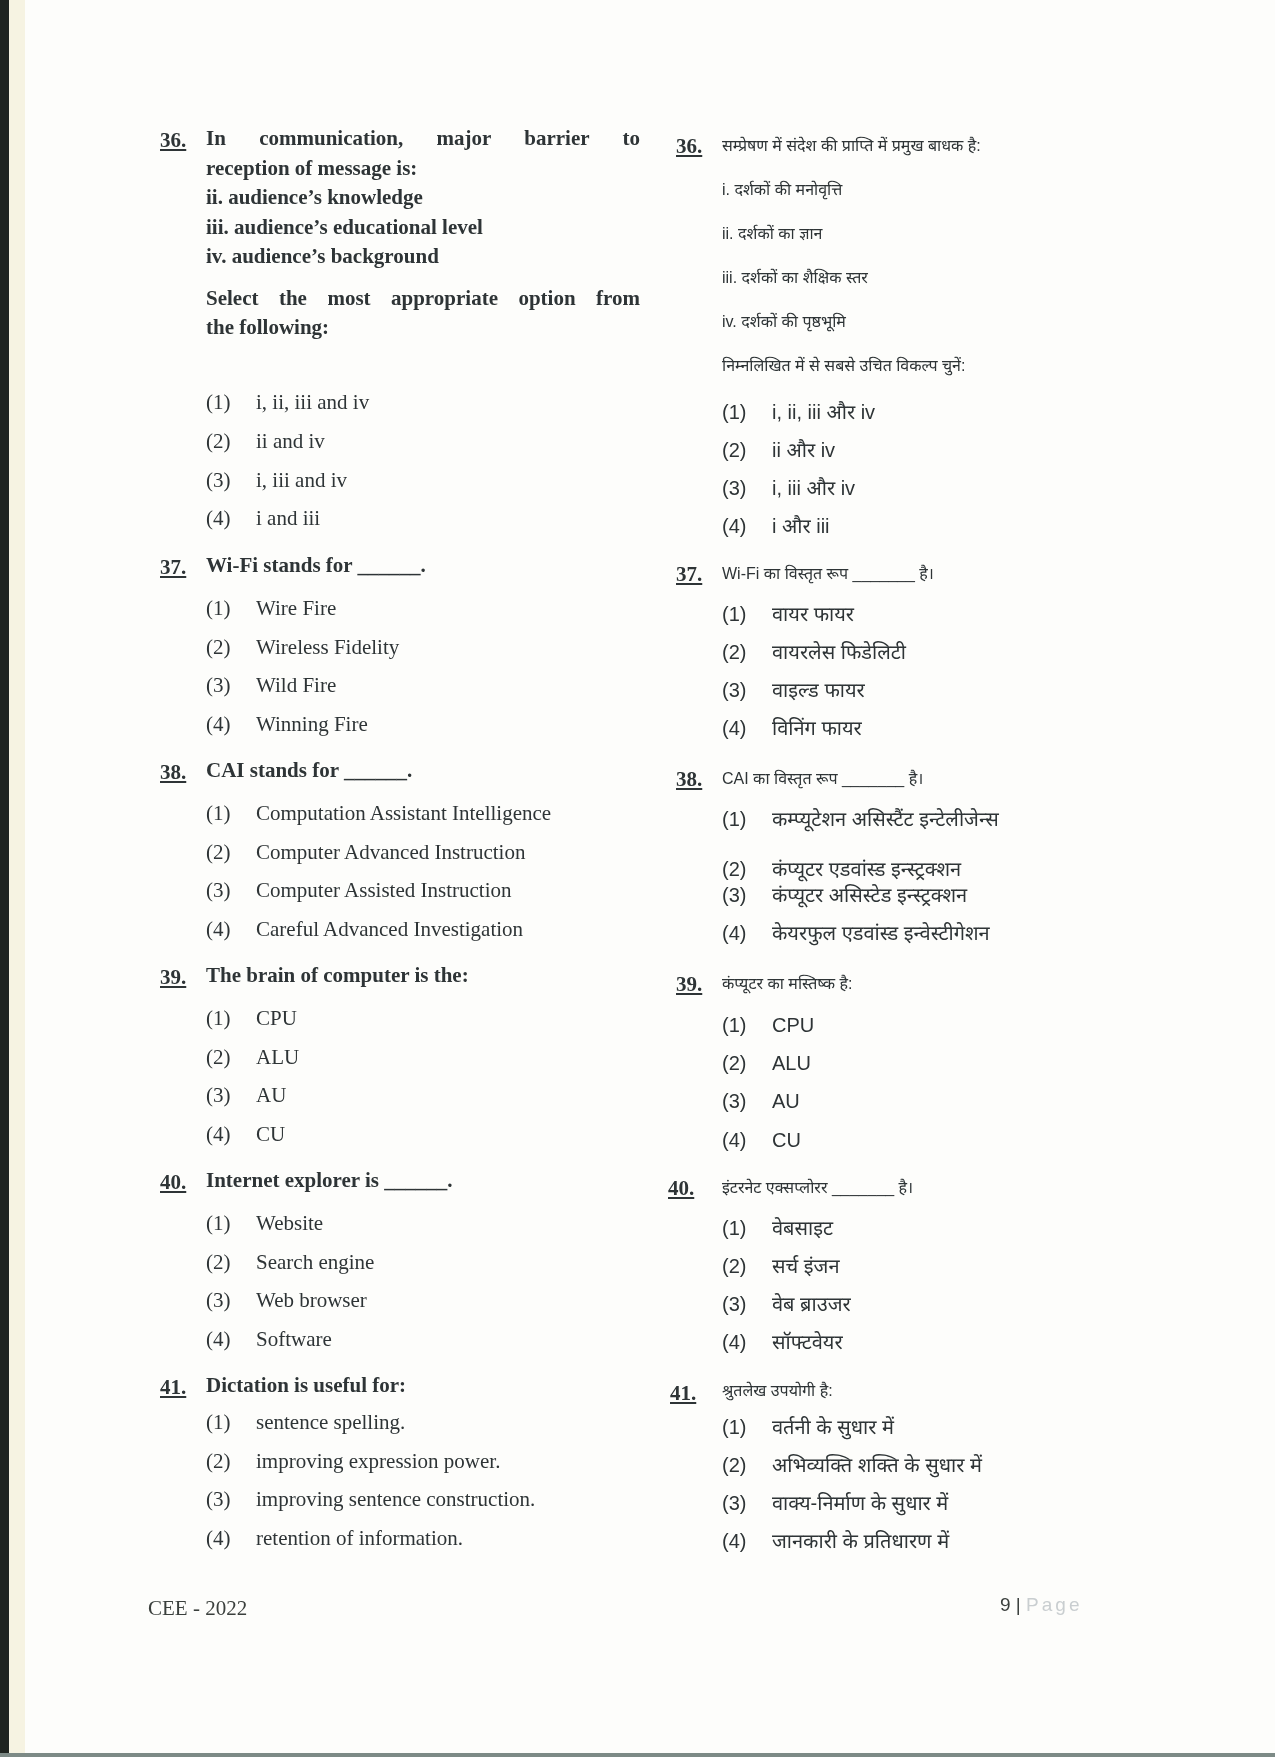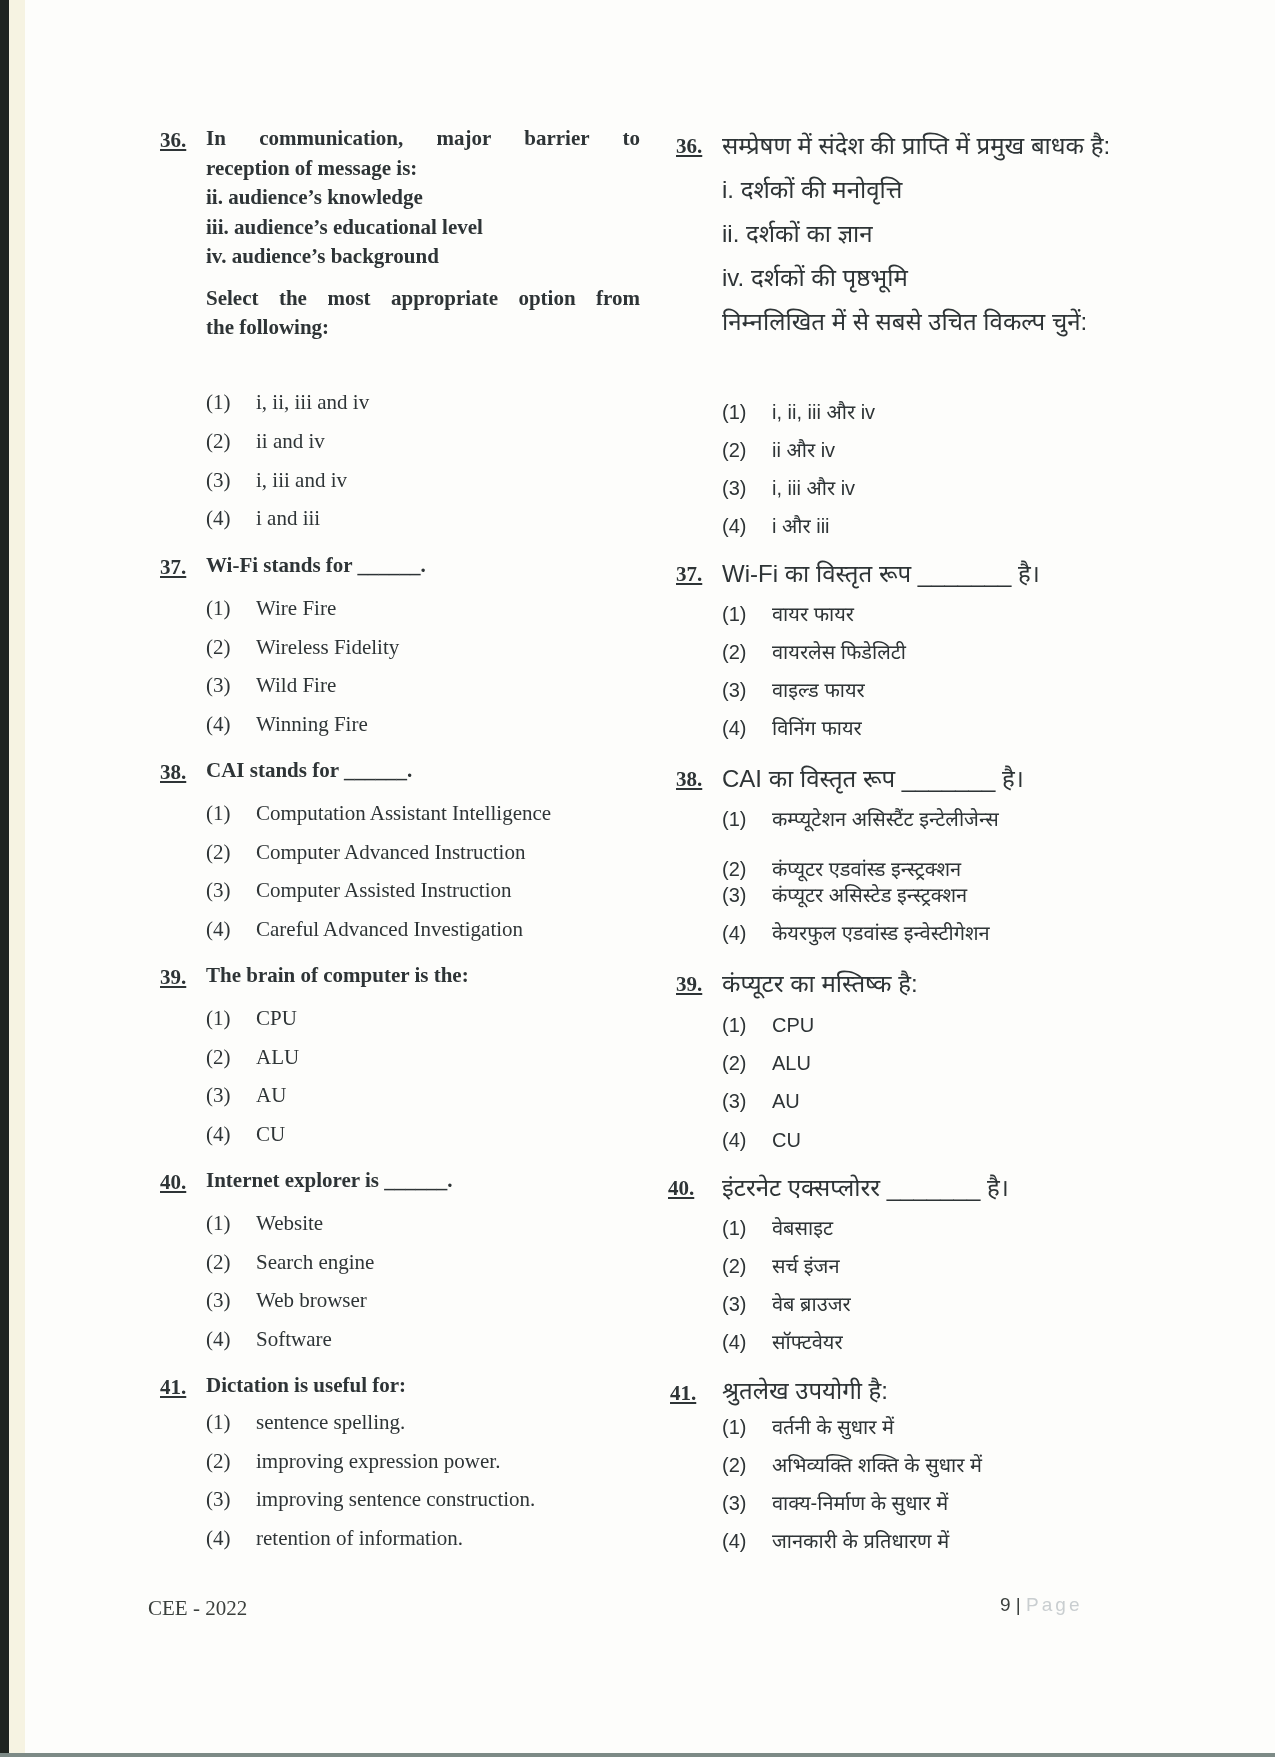--- a/index.html
+++ b/index.html
@@ -17,21 +17,21 @@
   .col-en { left:160px; width:480px; }
   .col-hi { left:676px; width:440px; }
 
   .q { position:absolute; left:0; width:100%; }
   .qnum { position:absolute; left:0; font-weight:bold; font-size:21px;text-decoration:underline; }
   .qtext { position:absolute; left:46px; right:0; font-weight:bold; font-size:21px; line-height:29.5px; }
   .col-en .qtext.just { text-align:justify; text-align-last:left; }
   .stem-line { display:block; }
   .opt { position:absolute; left:46px; font-size:21px; white-space:nowrap; }
   .opt-num { display:inline-block; width:50px; }
-  .col-hi .qtext { font-family:"Liberation Sans", sans-serif; font-weight:normal; font-size:24px; line-height:44px; left:46px; }
+  .col-hi .qtext { font-family:"Liberation Sans", sans-serif; font-weight:normal; font-size:16px; line-height:44px; left:46px; }
   .col-hi .opt { font-family:"Liberation Sans", sans-serif; font-size:20px; }
   .col-hi .qnum { font-size:21px; }
 
   .footer-left { position:absolute; left:148px; top:1596px; font-size:21px; color:#3a3f3c; }
   .footer-right { position:absolute; left:1000px; top:1594px; font-family:"Liberation Sans", sans-serif; font-size:19px; color:#3a3f3c; }
   .footer-right .pg-label { color:#c9ced0; letter-spacing:3px; }
 </style>
 </head>
 <body>
 
@@ -105,20 +105,21 @@
 </div>
 
 <div class="col col-hi">
 
   <div class="q" style="top:134px">
     <span class="qnum" style="top:0">36.</span>
     <div class="qtext" style="top:-10px">
       <span class="stem-line">सम्प्रेषण में संदेश की प्राप्ति में प्रमुख बाधक है:</span>
       <span class="stem-line">i. दर्शकों की मनोवृत्ति</span>
       <span class="stem-line">ii. दर्शकों का ज्ञान</span>
+      <span class="stem-line">iii. दर्शकों का शैक्षिक स्तर</span>
       <span class="stem-line">iv. दर्शकों की पृष्ठभूमि</span>
       <span class="stem-line">निम्नलिखित में से सबसे उचित विकल्प चुनें:</span>
     </div>
     <div class="opt" style="top:264px"><span class="opt-num">(1)</span><span>i, ii, iii और iv</span></div>
     <div class="opt" style="top:302px"><span class="opt-num">(2)</span><span>ii और iv</span></div>
     <div class="opt" style="top:340px"><span class="opt-num">(3)</span><span>i, iii और iv</span></div>
     <div class="opt" style="top:378px"><span class="opt-num">(4)</span><span>i और iii</span></div>
   </div>
 
   <div class="q" style="top:562px">

